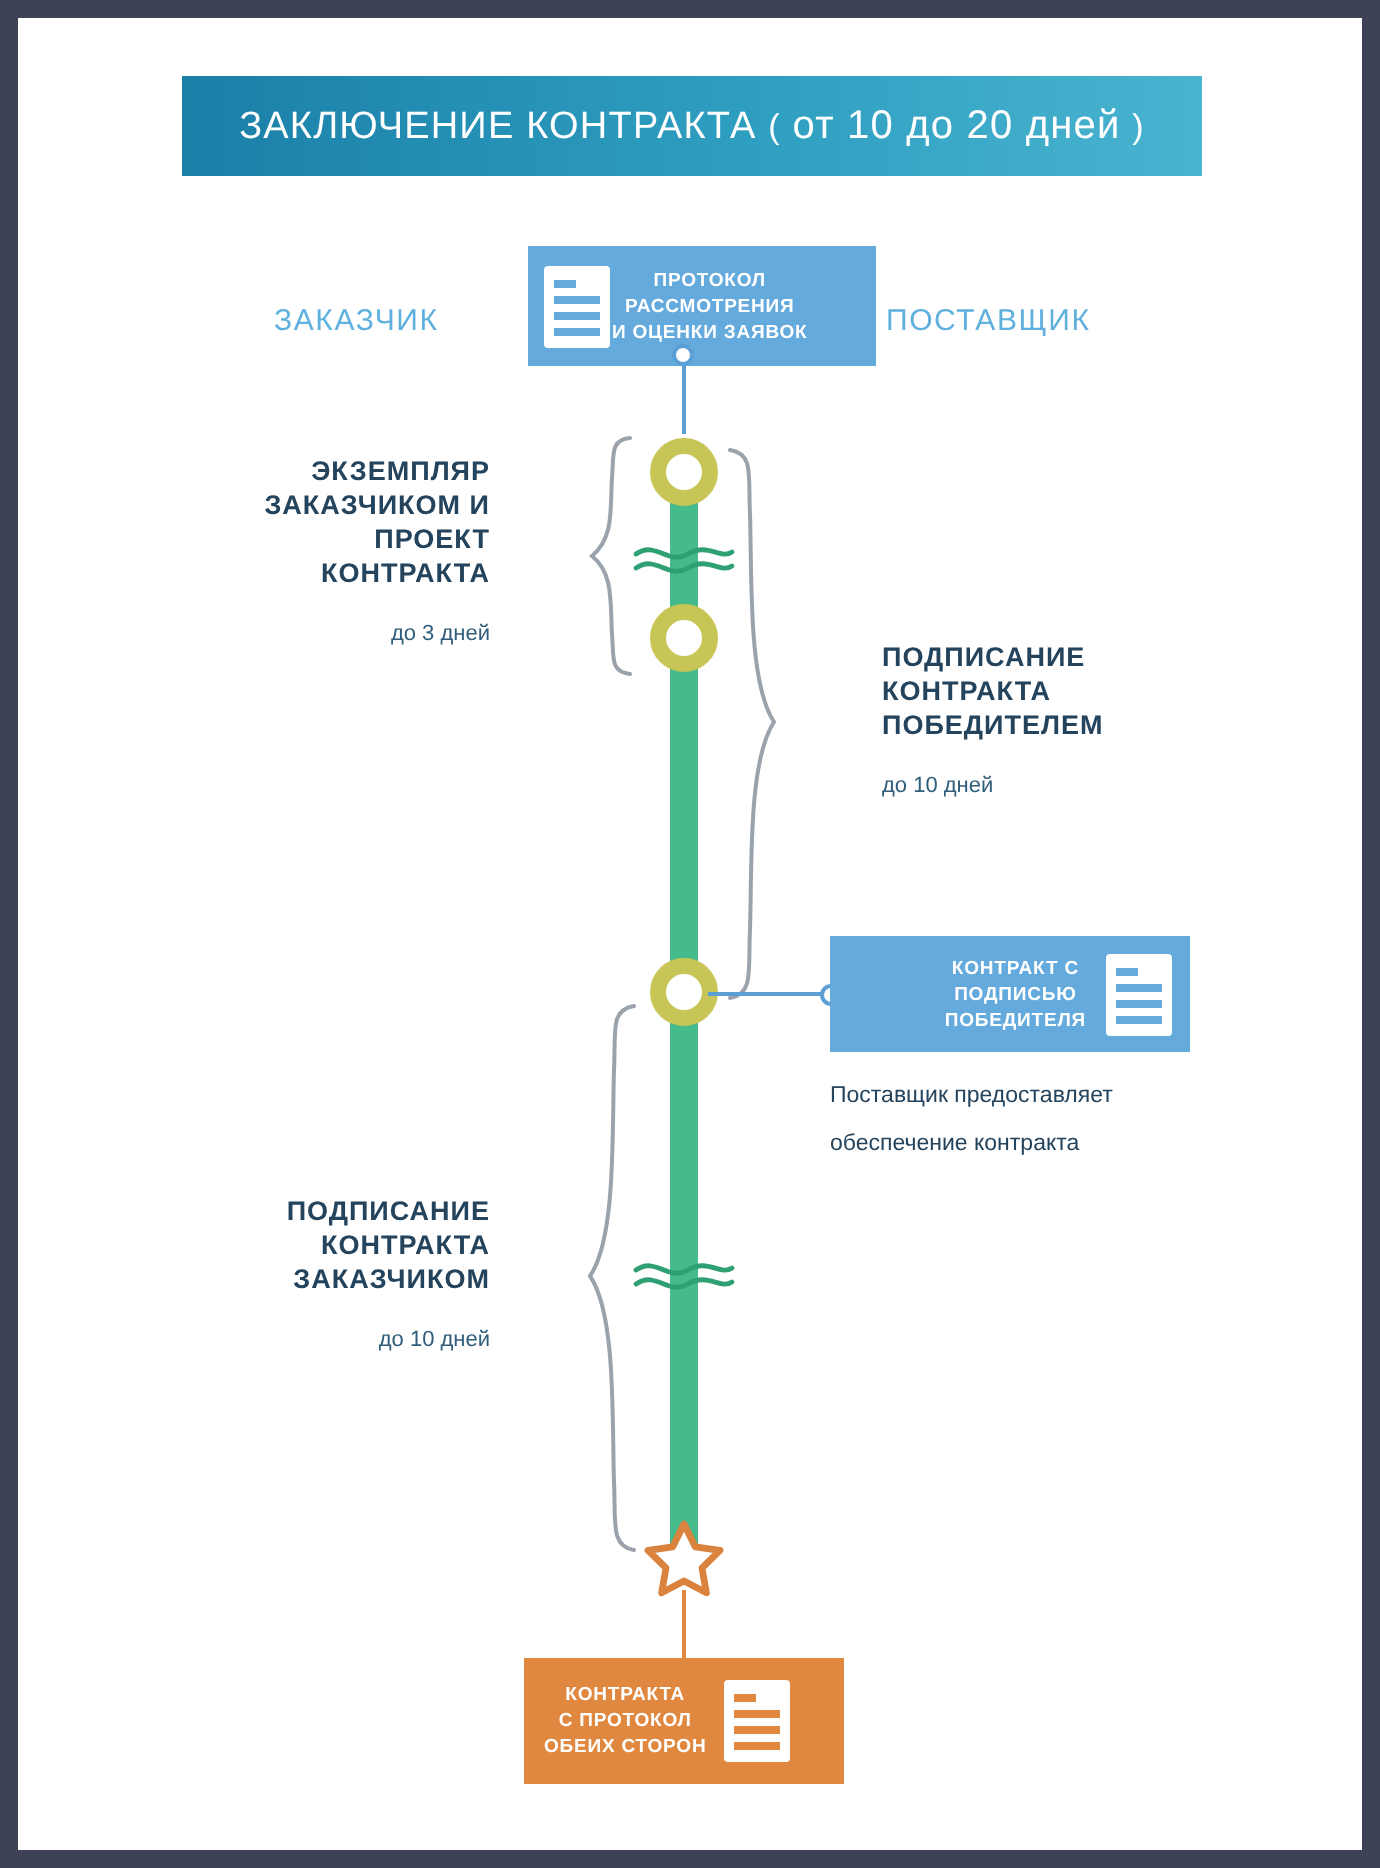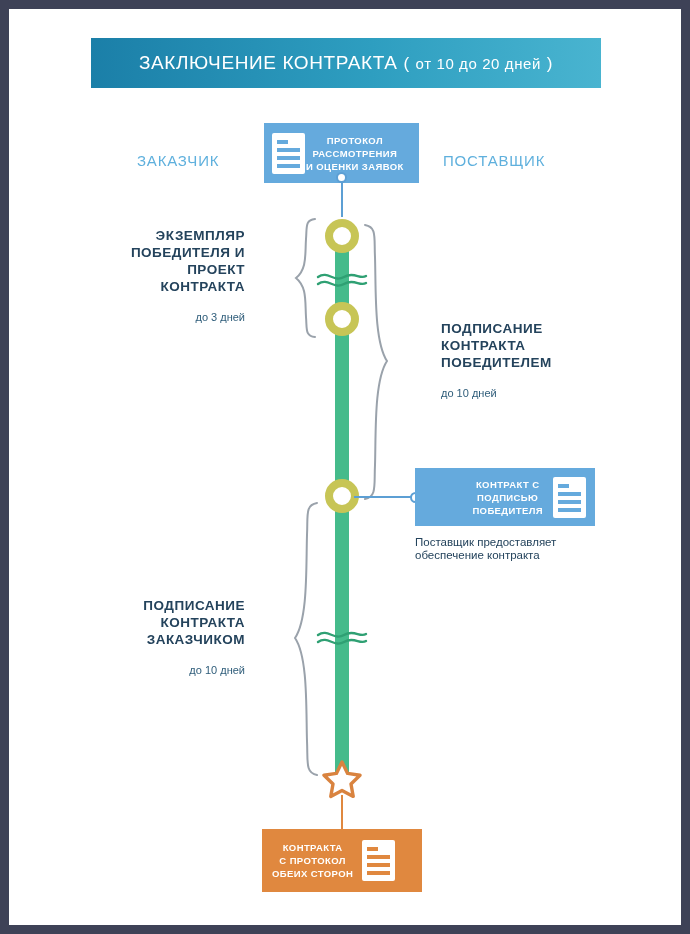--- a/index.html
+++ b/index.html
@@ -33,21 +33,21 @@
     align-items: center;
     justify-content: center;
   }
   .header-title {
     color: #ffffff;
     font-size: 19px;
     letter-spacing: 0.6px;
     white-space: nowrap;
   }
   .header-title .paren { font-size: 17px; }
-  .header-title .sm { font-size: 15px; }
+  .header-title .sm { font-size: 20px; }
 
   
   .role-label {
     position: absolute;
     color: #5fb0dd;
     font-size: 15px;
     letter-spacing: 0.8px;
     white-space: nowrap;
   }
   .role-left  { left: 128px; top: 143px; }
@@ -88,21 +88,21 @@
     display: block;
   }
   .box-orange .doc-icon i { background: #e0883f; }
   .doc-icon i:nth-child(1) { top: 7px;  width: 11px; }
   .doc-icon i:nth-child(2) { top: 15px; width: 23px; }
   .doc-icon i:nth-child(3) { top: 23px; width: 23px; }
   .doc-icon i:nth-child(4) { top: 31px; width: 23px; }
 
   
   #box-protocol {
-    left: 255px; top: 114px; width: 155px; height: 60px;
+    left: 255px; top: 114px; width: 174px; height: 60px;
     padding: 0 10px 0 8px; gap: 1px;
   }
   
   #box-winner {
     left: 406px; top: 459px; width: 180px; height: 58px;
     padding: 0 9px 0 10px; gap: 10px; justify-content: flex-end;
   }
   
   #box-both {
     left: 253px; top: 820px; width: 160px; height: 63px;
@@ -183,21 +183,21 @@
 
   #txt-1 { left: 92px; top: 218px; width: 144px; }
   #txt-2 { left: 432px; top: 311px; width: 170px; }
   #txt-3 { left: 92px; top: 588px; width: 144px; }
 
   .caption {
     position: absolute;
     left: 406px; top: 527px; width: 210px;
     color: #24435c;
     font-size: 11.5px;
-    line-height: 13px;
+    line-height: 24px;
   }
 
   
   .footer {
     position: absolute;
     left: 300px; top: 888px; width: 290px;
     text-align: right;
     font-size: 12.5px;
     color: #55606e;
   }
@@ -298,21 +298,21 @@
       <i></i>
         <i></i>
         <i></i>
         <i></i>
     </div>
   </div>
 
   <div class="tblock align-right" id="txt-1">
     <div class="head">
       <div>ЭКЗЕМПЛЯР</div>
-      <div>ПОБЕДИТЕЛЯ И</div>
+      <div>ЗАКАЗЧИКОМ И</div>
       <div>ПРОЕКТ</div>
       <div>КОНТРАКТА</div>
     </div>
     <div class="sub">до 3 дней</div>
   </div>
 
   <div class="tblock align-left" id="txt-2">
     <div class="head">
       <div>ПОДПИСАНИЕ</div>
       <div>КОНТРАКТА</div>

